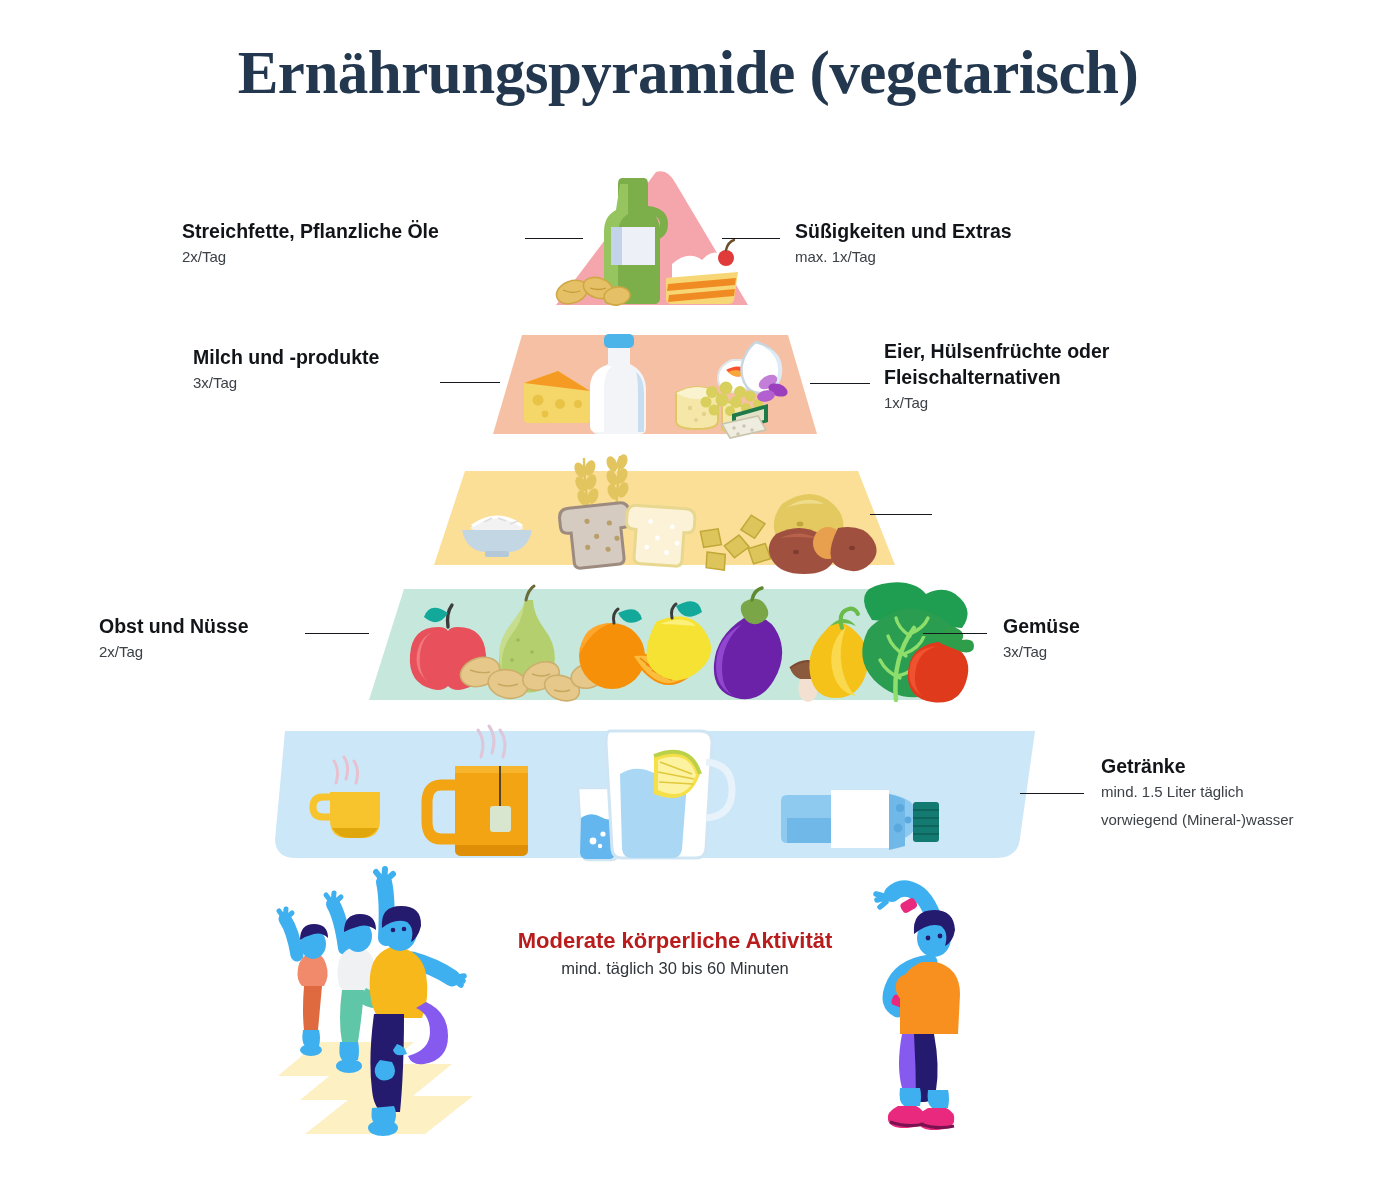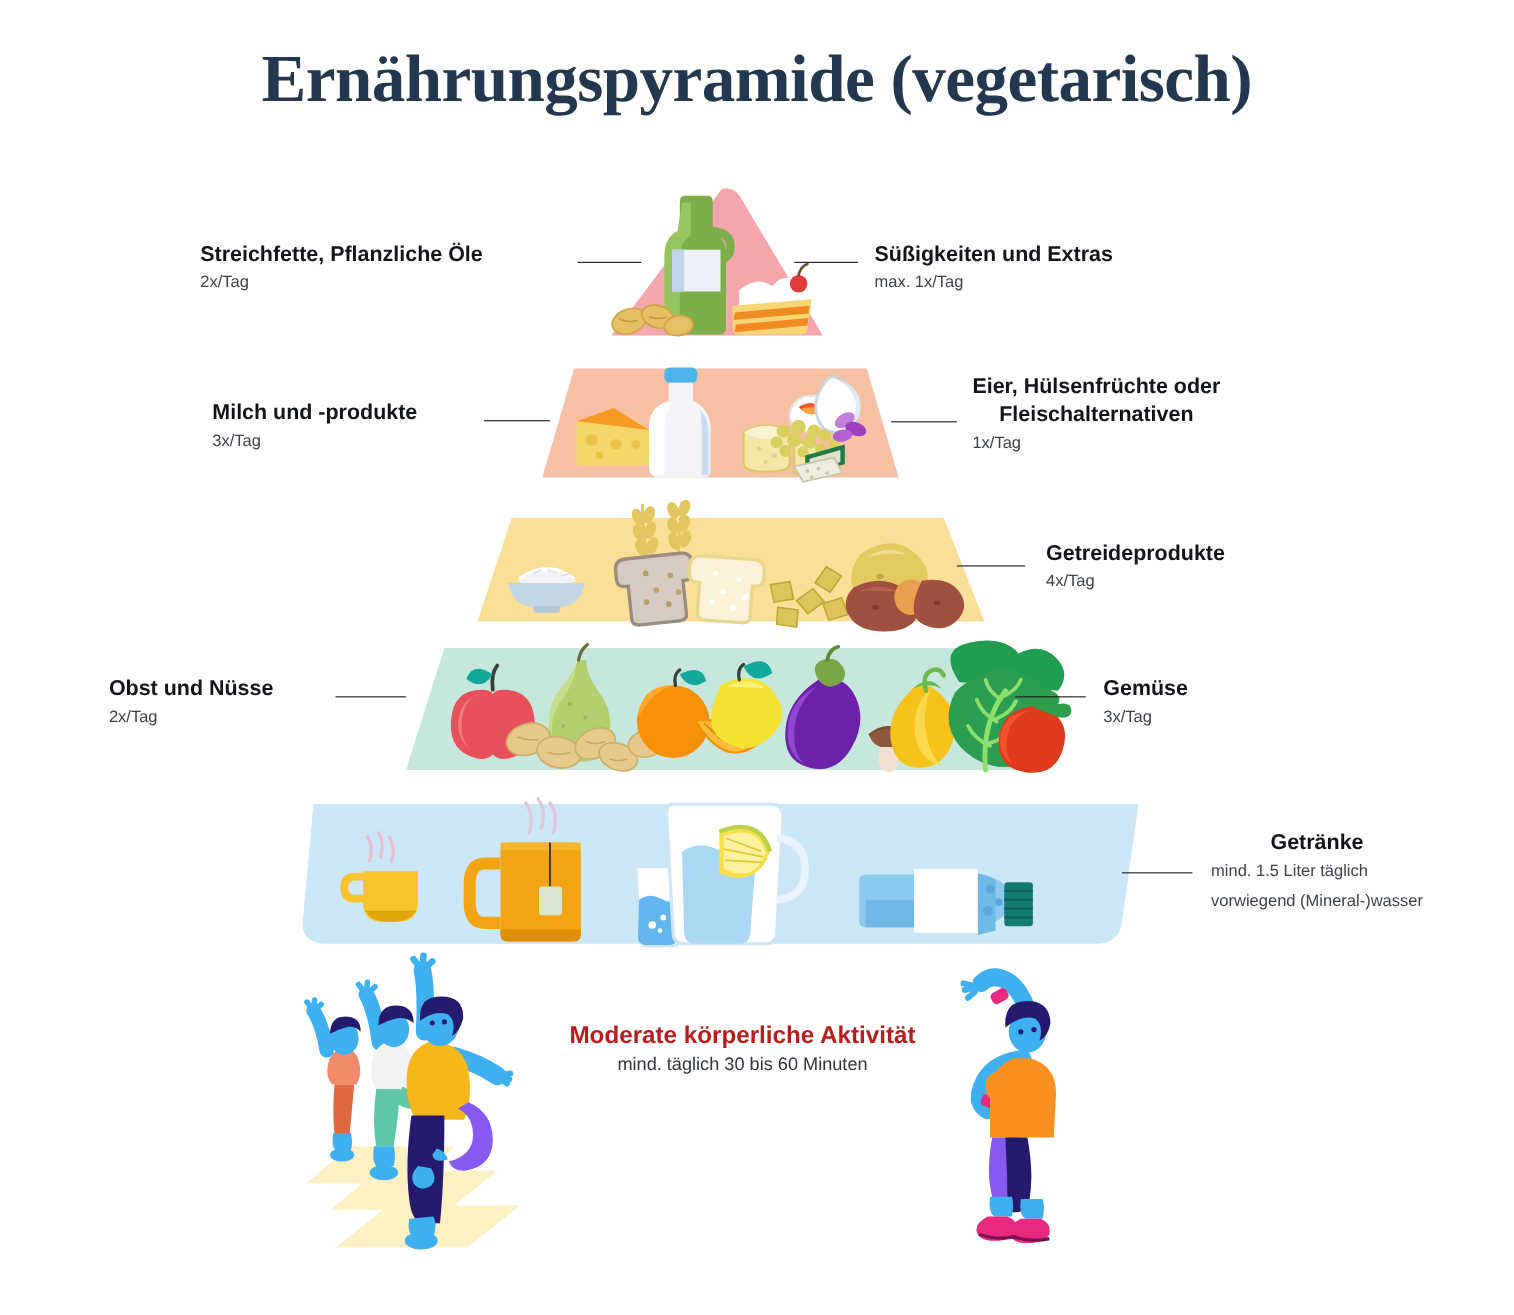--- a/index.html
+++ b/index.html
@@ -21,21 +21,21 @@
     font-size:61px;
     letter-spacing:-0.5px;
     color:#23384f;
     white-space:nowrap;
   }
 
   
   .callout{position:absolute;}
   .callout .lbl{
     font-size:19.5px;font-weight:700;color:#111418;
-    line-height:26px;white-space:nowrap;text-align:center;
+    line-height:26px;white-space:nowrap;
   }
   .callout .sub{
     font-size:15px;font-weight:400;color:#3b4147;
     line-height:21px;margin-top:2px;white-space:nowrap;
   }
   .callout.right{text-align:left;}
   .callout.left{text-align:left;}
   .leader{
     position:absolute;height:0;border-top:1.6px solid #15181c;
   }
@@ -500,37 +500,33 @@
     <div class="sub">2x/Tag</div>
   </div>
   <div class="leader" style="left:525px;top:238px;width:58px;"></div>
 
   <div class="callout right" style="left:795px;top:218px;">
     <div class="lbl">Süßigkeiten und Extras</div>
     <div class="sub">max. 1x/Tag</div>
   </div>
   <div class="leader" style="left:722px;top:238px;width:58px;"></div>
 
-  <div class="callout left" style="left:193px;top:362px;">
+  <div class="callout left" style="left:193px;top:344px;">
     <div class="lbl">Milch und -produkte</div>
     <div class="sub">3x/Tag</div>
   </div>
   <div class="leader" style="left:440px;top:382px;width:60px;"></div>
 
   <div class="callout right" style="left:884px;top:338px;">
     <div class="lbl">Eier, Hülsenfrüchte oder</div>
     <div class="lbl">Fleischalternativen</div>
     <div class="sub">1x/Tag</div>
   </div>
   <div class="leader" style="left:810px;top:383px;width:60px;"></div>
 
-  <div class="callout right" style="left:951px;top:490px;">
-    <div class="lbl">Getreideprodukte</div>
-    <div class="sub">4x/Tag</div>
-  </div>
   <div class="leader" style="left:870px;top:514px;width:62px;"></div>
 
   <div class="callout left" style="left:99px;top:613px;">
     <div class="lbl">Obst und Nüsse</div>
     <div class="sub">2x/Tag</div>
   </div>
   <div class="leader" style="left:305px;top:633px;width:64px;"></div>
 
   <div class="callout right" style="left:1003px;top:613px;">
     <div class="lbl">Gemüse</div>

